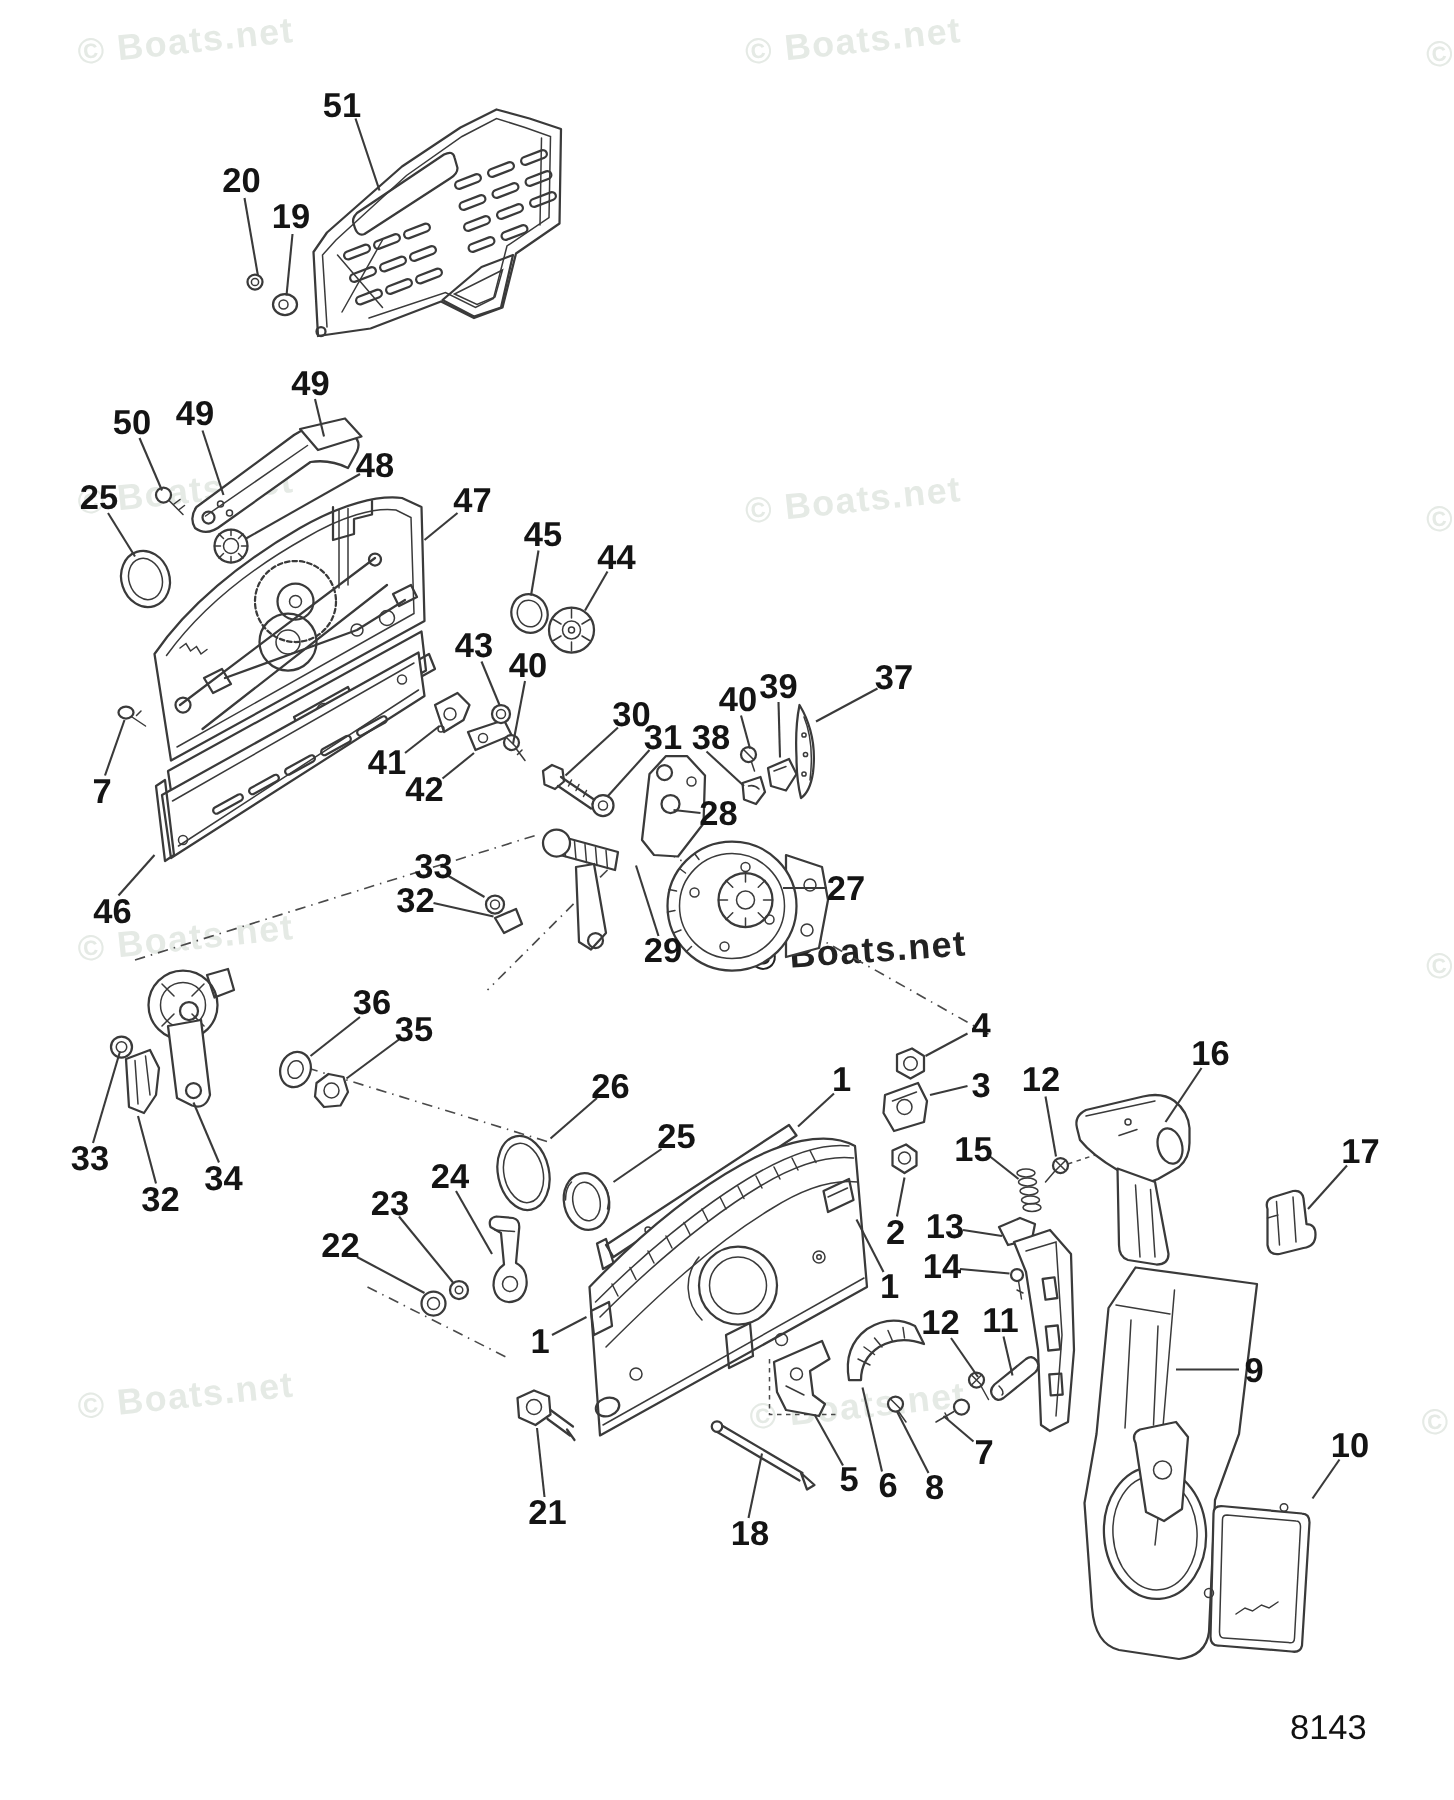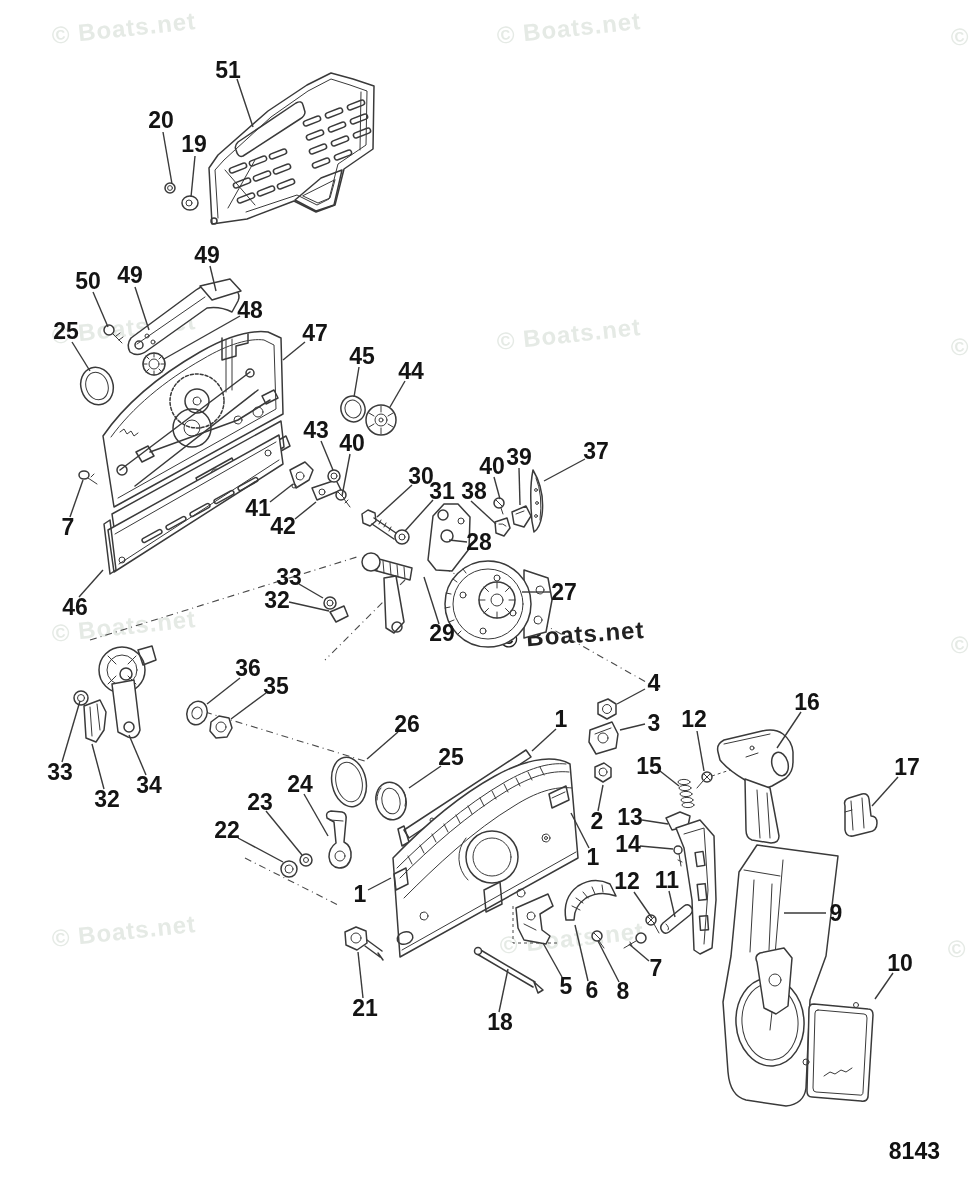--- a/index.html
+++ b/index.html
@@ -4,22 +4,22 @@
 <style>
   html,body{margin:0;padding:0;}
   body{width:969px;height:1200px;position:relative;overflow:hidden;background:#ffffff;
        font-family:"Liberation Sans", sans-serif;}
   #stage{position:absolute;left:0;top:0;width:969px;height:1200px;}
   svg{position:absolute;left:0;top:0;}
   .wm{position:absolute;font-weight:bold;font-size:24px;letter-spacing:1px;
       transform:rotate(-6deg);transform-origin:left center;white-space:nowrap;
       user-select:none;pointer-events:none;}
   .wm.dark{transform:rotate(-4deg);}
-  #diagram-number{position:absolute;left:860px;top:1138px;width:80px;text-align:right;
-      font-size:23px;font-weight:bold;color:#111;}
+  #diagram-number{position:absolute;left:860px;top:1138px;width:80px;text-align:left;
+      font-size:23px;font-weight:normal;color:#111;}
   .ln{fill:none;stroke:#3a3a3a;stroke-width:1.5;stroke-linejoin:round;stroke-linecap:round;}
   .fw{fill:#ffffff;stroke:#3a3a3a;stroke-width:1.5;stroke-linejoin:round;}
   .thin{fill:none;stroke:#3a3a3a;stroke-width:1;stroke-linecap:round;}
   .dash{fill:none;stroke:#4a4a4a;stroke-width:1.1;stroke-dasharray:7 4 1 4;}
   .dot2{fill:none;stroke:#4a4a4a;stroke-width:1;stroke-dasharray:3 3;}
 </style>
 </head>
 <body>
 
 <div id="stage">

